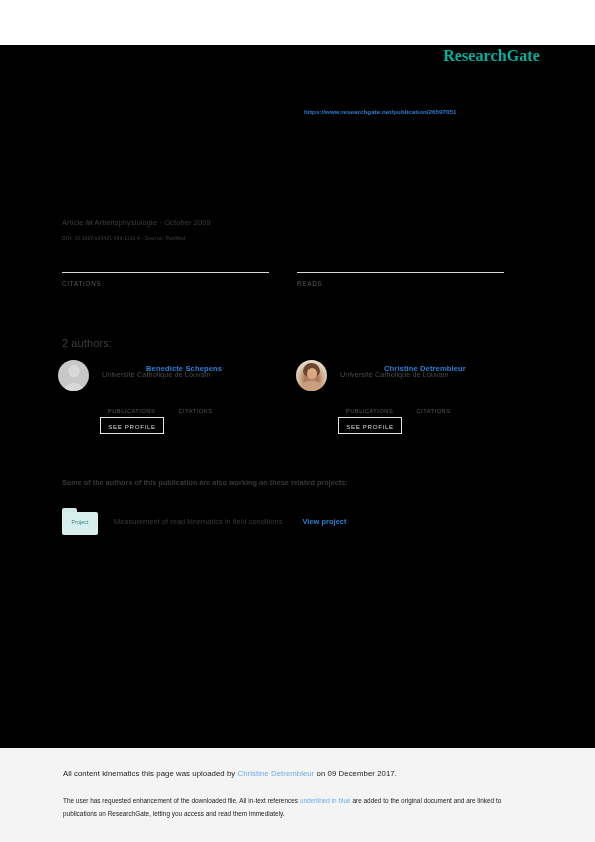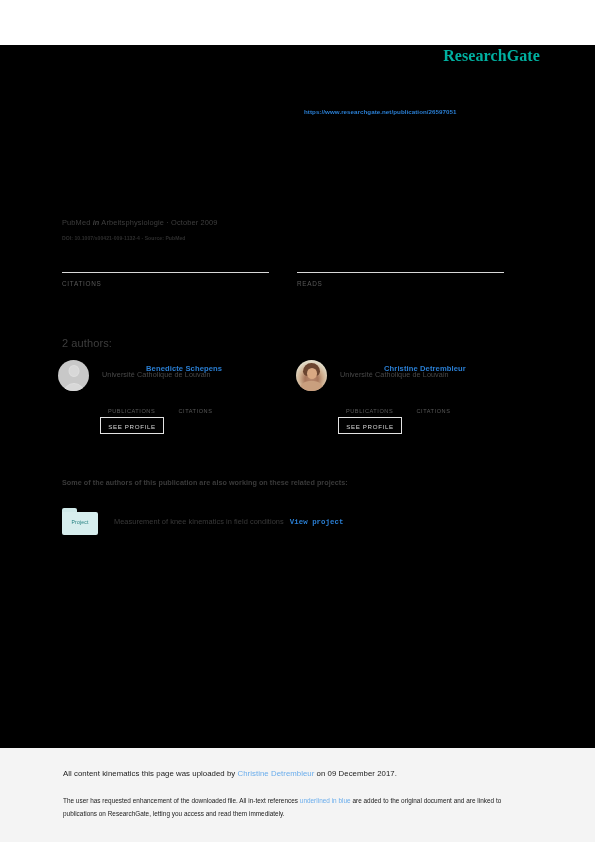--- a/index.html
+++ b/index.html
@@ -293,22 +293,21 @@
     position: absolute;
     left: 52px; top: 9px;
     font-size: 7.4px;
     color: #3a3a3a;
     letter-spacing: .05px;
     white-space: nowrap;
   }
   .project-link {
     color: #2a7fd4;
     font-weight: bold;
-    margin-left: 6px;
-    font-family: Liberation Mono, monospace;
+    margin-left: 20px;
   }
 
   
   #footer-upload-line {
     position: absolute;
     left: 63px;
     top: 769px;
     font-size: 7.8px;
     color: #1a1a1a;
     letter-spacing: .05px;
@@ -335,21 +334,21 @@
 <div id="dark-body"></div>
 
 <div id="rg-logo">ResearchGate</div>
 
 <div id="pub-url">https://www.researchgate.net/publication/26597051</div>
 
 <div class="ghost-text" id="ghost-article-label"></div>
 <div class="ghost-text" id="ghost-title"></div>
 
 <div id="article-meta">
-  <span>PubMed</span>
+  <span>Article</span>
   <span class="in-word">in</span>
   <span>Arbeitsphysiologie · October 2009</span>
 </div>
 <div id="doi-line">DOI: 10.1007/s00421-009-1132-4 · Source: PubMed</div>
 
 <div class="stat-col" id="stat-citations">
   <div class="stat-number"></div>
   <div class="stat-rule"></div>
   <div class="stat-label">CITATIONS</div>
 </div>
@@ -405,21 +404,21 @@
 
 <div id="projects-intro">Some of the authors of this publication are also working on these related projects:</div>
 
 <div id="project-row">
   <div class="project-folder">
     <div class="tab"></div>
     <div class="body"></div>
     <div class="lbl">Project</div>
   </div>
   <div class="project-title">
-    <span>Measurement of knee kinematics in field conditions</span><span class="project-link">View project</span>
+    <span>Measurement of read kinematics in field conditions</span><span class="project-link">View project</span>
   </div>
 </div>
 
 <div id="footer-band"></div>
 
 <div id="footer-upload-line">
   <span>All content kinematics this page was uploaded by </span><span class="rg-link">Christine Detrembleur</span><span> on 09 December 2017.</span>
 </div>
 
 <div id="footer-note">

